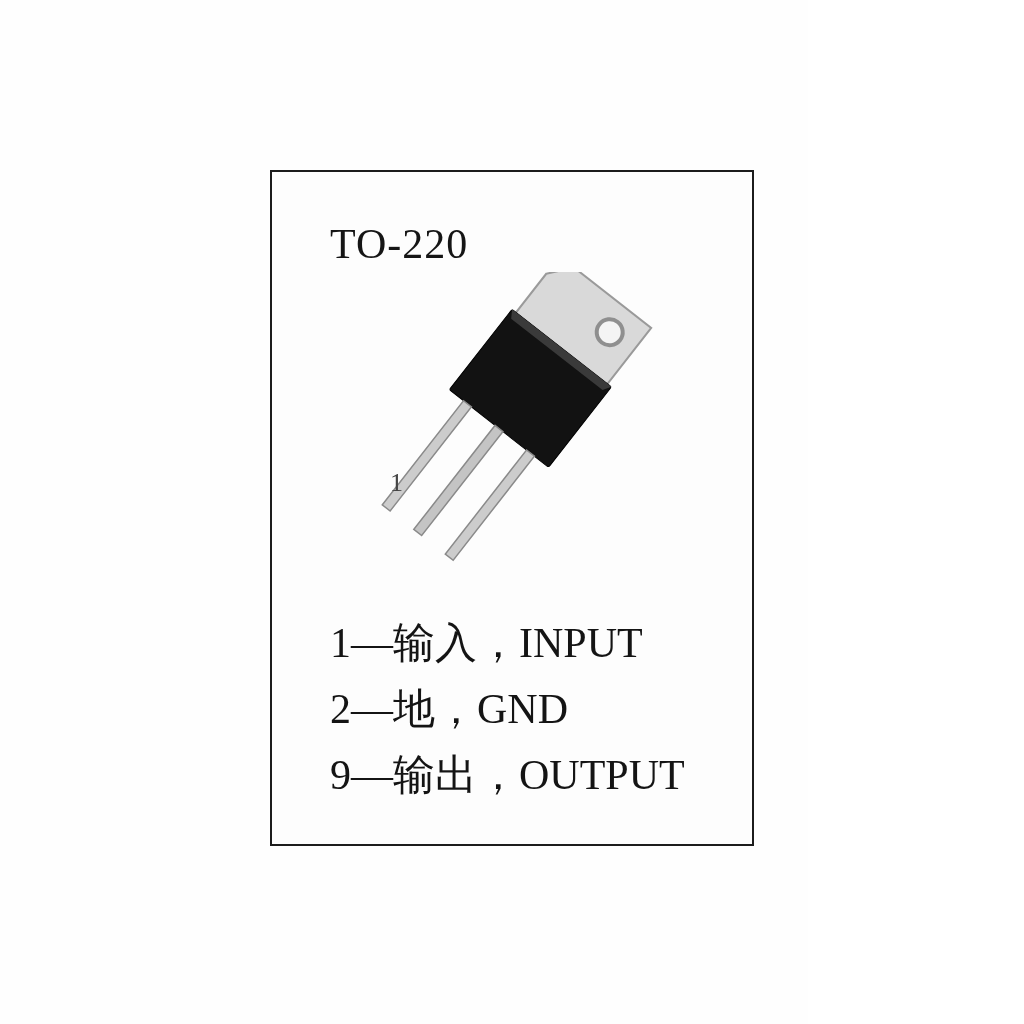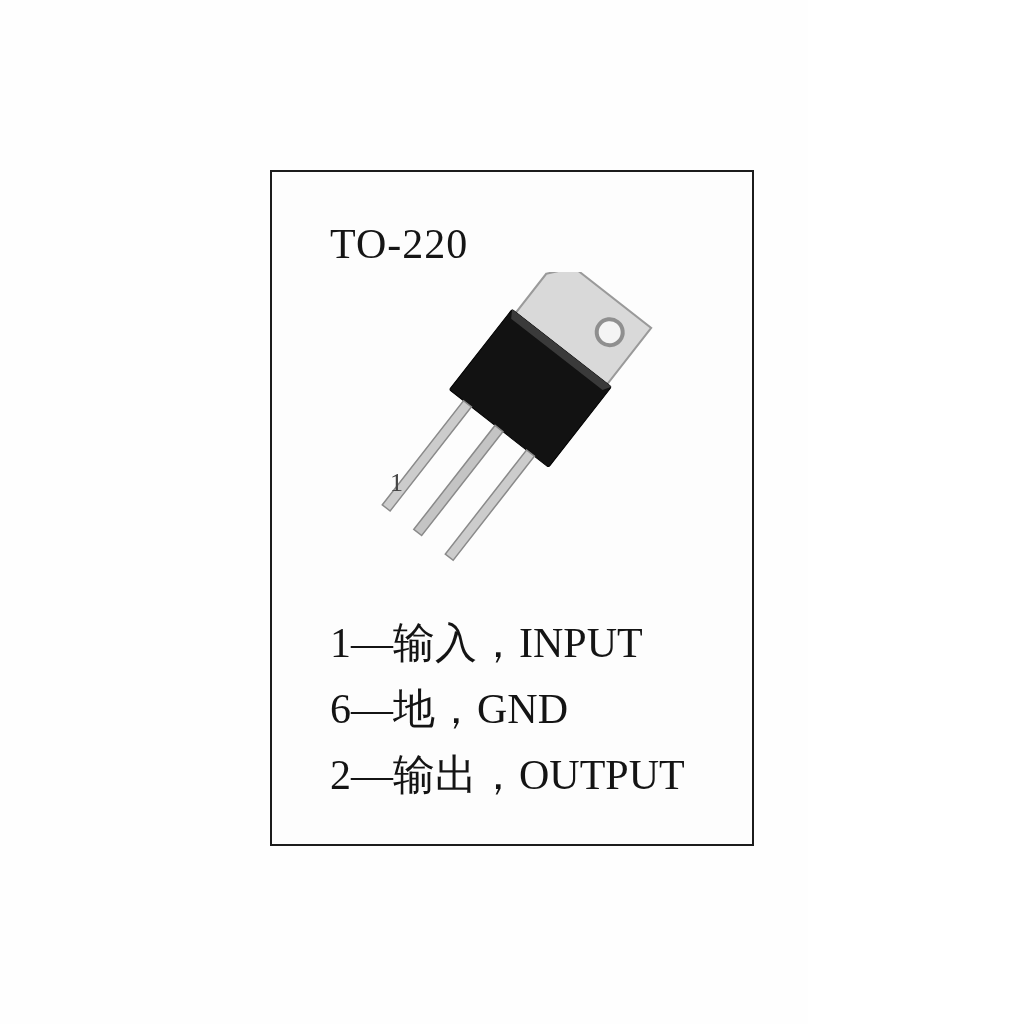--- a/index.html
+++ b/index.html
@@ -81,18 +81,18 @@
         <rect x="-45" y="78" width="10" height="132" fill="#cccccc" stroke="#8a8a8a" stroke-width="1.5"></rect>
         <rect x="-5" y="78" width="10" height="132" fill="#c4c4c4" stroke="#8a8a8a" stroke-width="1.5"></rect>
         <rect x="35" y="78" width="10" height="132" fill="#cccccc" stroke="#8a8a8a" stroke-width="1.5"></rect>
       </g>
     </svg>
 
     <div class="lead-callout">1</div>
 
     <div class="pin-legend">
       <div class="pin-line">1—输入，INPUT</div>
-      <div class="pin-line">6—地，GND</div>
-      <div class="pin-line">2—输出，OUTPUT</div>
+      <div class="pin-line">2—地，GND</div>
+      <div class="pin-line">9—输出，OUTPUT</div>
     </div>
 
   </div>
 </div>
 
 </body></html>

